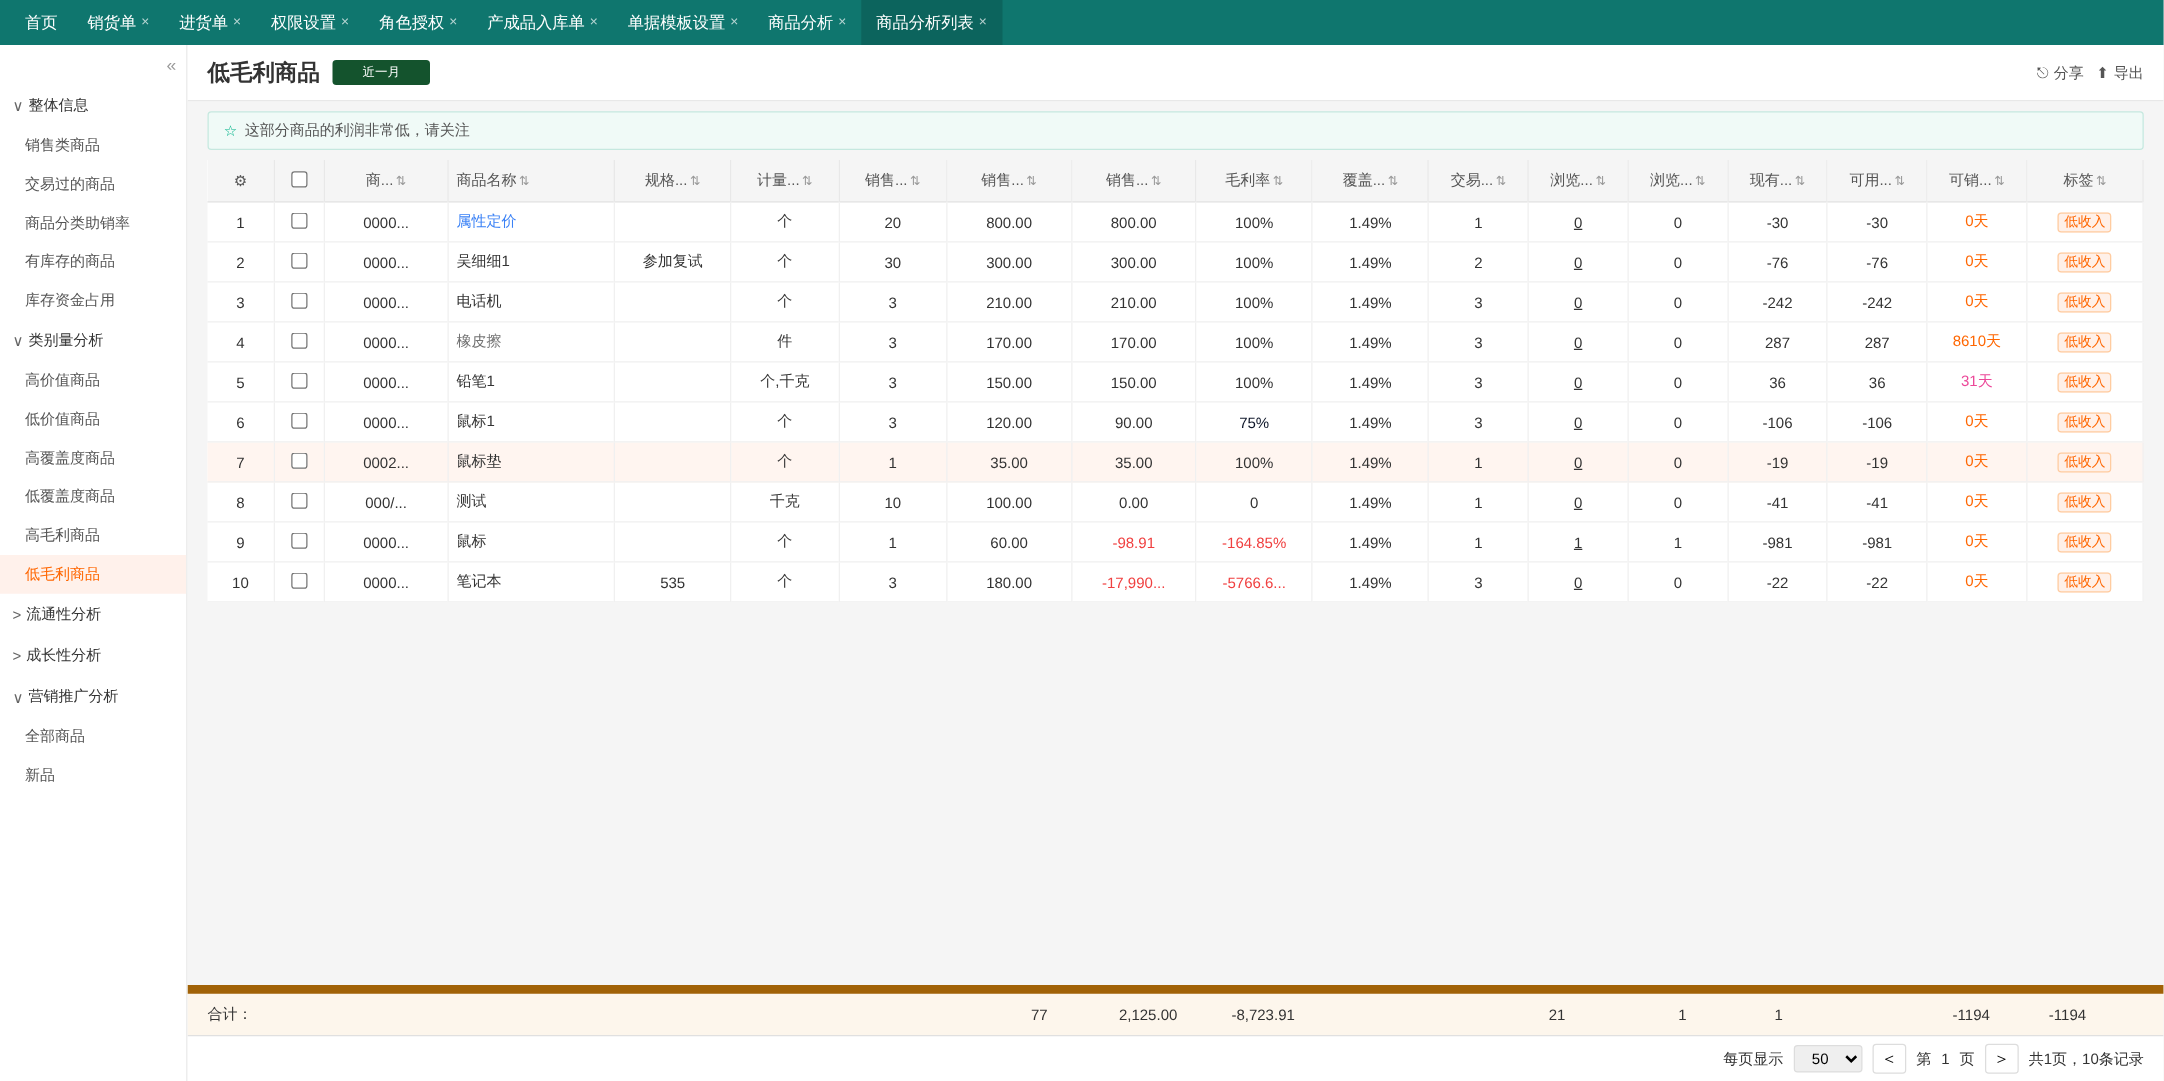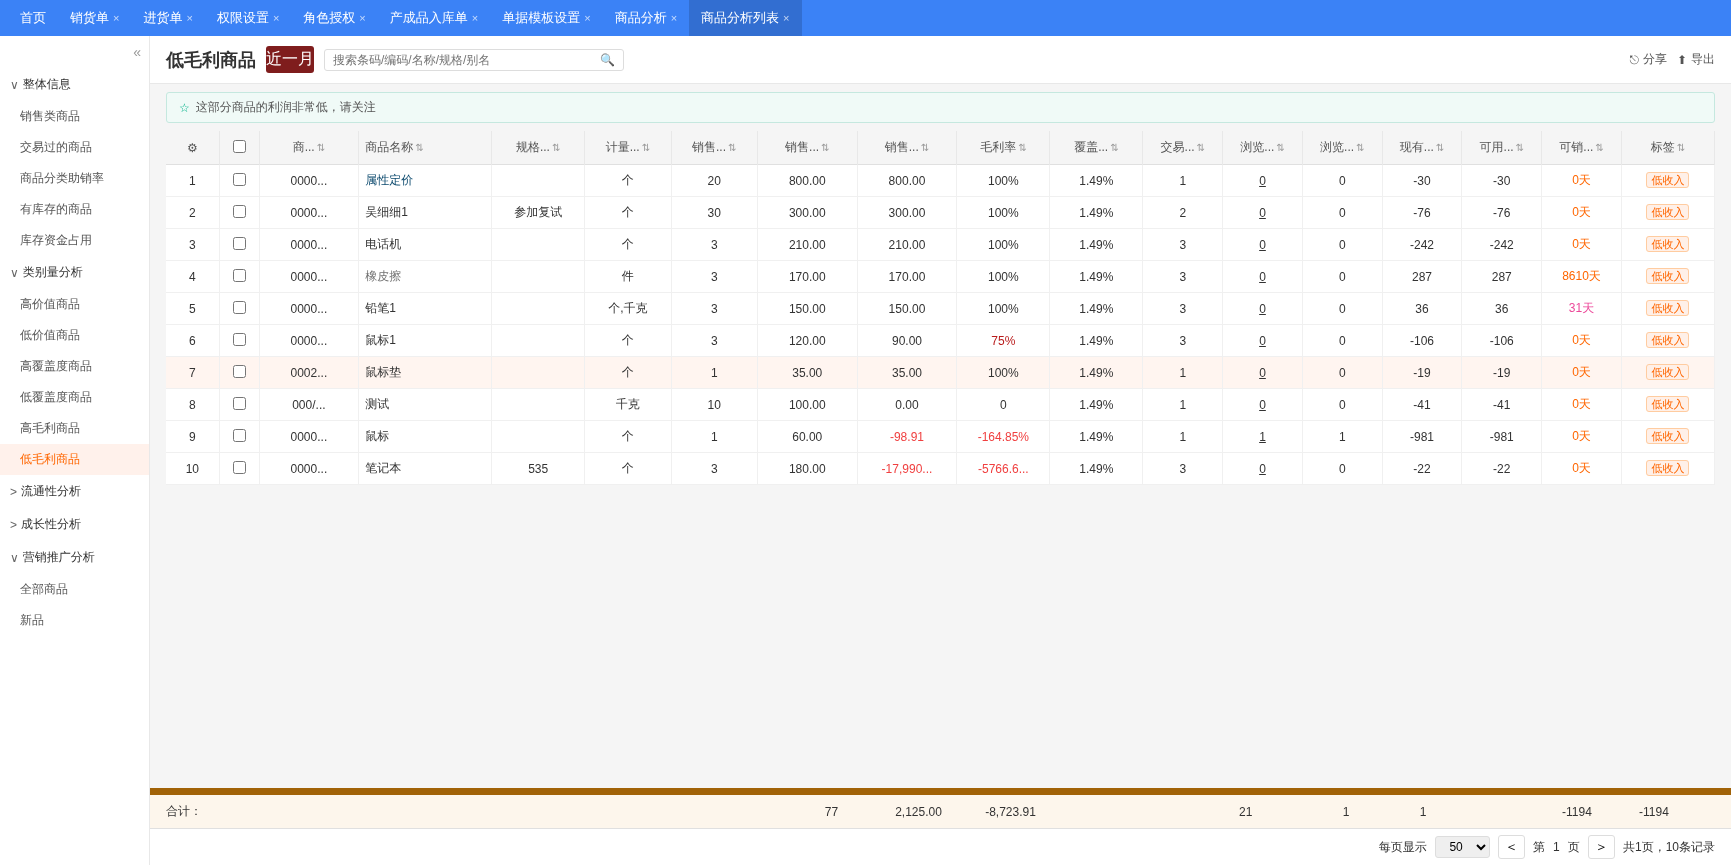--- a/index.html
+++ b/index.html
@@ -1,20 +1,20 @@
 <!DOCTYPE html>
 <html><head>
   <meta charset="utf-8">
   <style>
     * { box-sizing: border-box; margin: 0; padding: 0; }
     body { font-family: 'Microsoft YaHei', Arial, sans-serif; font-size: 12px; background: #f5f5f5; color: #333; }
 
     
     .top-nav {
-      background: #3b82f6;
+      background: #0f766e;
       display: flex;
       align-items: center;
       height: 36px;
       padding: 0 8px;
     }
     .top-nav .nav-item {
       color: #fff;
       padding: 0 12px;
       height: 36px;
       display: flex;
@@ -78,27 +78,27 @@
       background: #fff;
       border-bottom: 1px solid #e8e8e8;
       gap: 10px;
     }
     .content-title {
       font-size: 18px;
       font-weight: bold;
       color: #333;
     }
     .time-filter-btn {
-      background: #7f1d1d;
+      background: #14532d;
       color: #fff;
       border: none;
       border-radius: 3px;
-      padding: 3px 0;
+      padding: 3px 24px;
       cursor: pointer;
-      font-size: 16px;
+      font-size: 10px;
     }
     .search-box {
       display: flex;
       align-items: center;
       border: 1px solid #ddd;
       border-radius: 3px;
       padding: 3px 8px;
       flex: 1;
       max-width: 300px;
     }
@@ -277,24 +277,20 @@
       <div class="sidebar-group-title"><span class="arrow">&gt;</span>流通性分析</div>
       <div class="sidebar-group-title"><span class="arrow">&gt;</span>成长性分析</div>
       <div class="sidebar-group-title"><span class="arrow">∨</span>营销推广分析</div>
       <div class="sidebar-item">全部商品</div>
       <div class="sidebar-item">新品</div>
     </div>
   <div class="content">
     <div class="content-header">
       <span class="content-title">低毛利商品</span>
       <button class="time-filter-btn">近一月</button>
-      <div class="search-box">
-        <input type="text" placeholder="搜索条码/编码/名称/规格/别名" style="">
-        <span style="color:#00b389;">🔍</span>
-      </div>
       <div class="header-actions">
         <span class="action-btn">
           <span>⎋</span>
           <span>分享</span>
         </span>
         <span class="action-btn">
           <span>⬆</span>
           <span>导出</span>
         </span>
       </div>
@@ -325,21 +321,21 @@
             <th class="col-small">可用...<span class="sort-icon">⇅</span></th>
             <th class="col-small">可销...<span class="sort-icon">⇅</span></th>
             <th class="col-tag">标签<span class="sort-icon">⇅</span></th>
           </tr>
         </thead>
         <tbody id="table-body">
         <tr>
       <td>1</td>
       <td><input type="checkbox" style=""></td>
       <td>0000...</td>
-      <td class="col-name" style="text-align:left;cursor:pointer;color:#0c4a6e;">属性定价</td>
+      <td class="col-name" style="text-align:left;cursor:pointer;color:#3b82f6;">属性定价</td>
       <td></td>
       <td>个</td>
       <td>20</td>
       <td>800.00</td>
       <td style="color:#333;">800.00</td>
       <td style="color:#333;">100%</td>
       <td>1.49%</td>
       <td>1</td>
       <td class="underline">0</td>
       <td>0</td>
@@ -431,21 +427,21 @@
             <tr>
       <td>6</td>
       <td><input type="checkbox" style=""></td>
       <td>0000...</td>
       <td class="col-name" style="text-align:left;cursor:pointer;color:#333;">鼠标1</td>
       <td></td>
       <td>个</td>
       <td>3</td>
       <td>120.00</td>
       <td style="color:#333;">90.00</td>
-      <td style="color:#b91c1c;">75%</td>
+      <td style="color:#0f172a;">75%</td>
       <td>1.49%</td>
       <td>3</td>
       <td class="underline">0</td>
       <td>0</td>
       <td>-106</td>
       <td>-106</td>
       <td style="color:#ff6600;">0天</td>
       <td><span class="tag-low-income">低收入</span></td>
     </tr>
             <tr class="highlighted">

